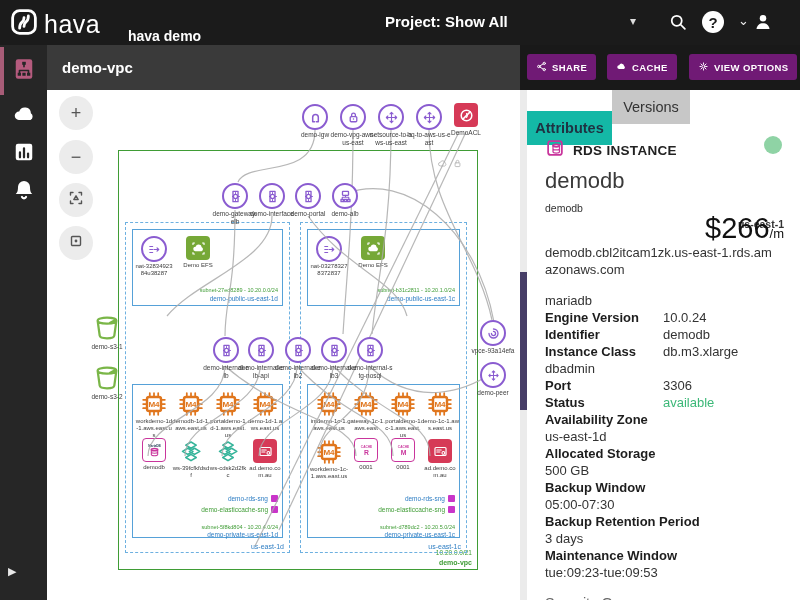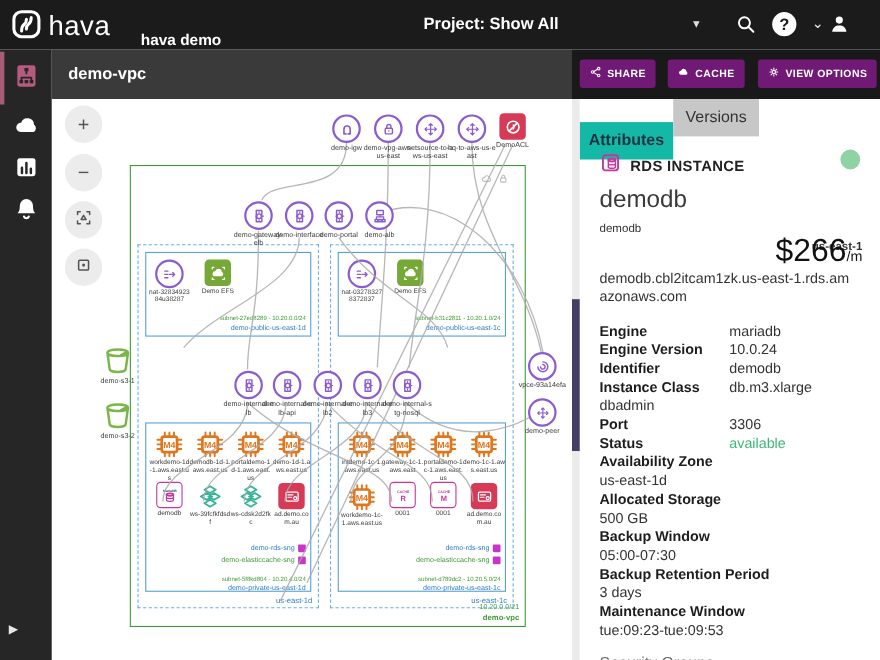--- a/index.html
+++ b/index.html
@@ -657,21 +657,20 @@
       <div class="res-name">demodb</div>
       <div class="res-id">demodb</div>
       <div class="res-region">us-east-1</div>
       <div class="price">
         <span class="amt">$266</span><span class="unit">/m</span>
       </div>
       <div class="endpoint">demodb.cbl2itcam1zk.us-east-1.rds.amazonaws.com</div>
 
       <div class="kv-table">
         <div class="kv">
-            <span class="k">Engine</span>
             <span class="v">mariadb</span>
           </div>
         <div class="kv">
             <span class="k">Engine Version</span>
             <span class="v">10.0.24</span>
           </div>
         <div class="kv">
             <span class="k">Identifier</span>
             <span class="v">demodb</span>
           </div>

